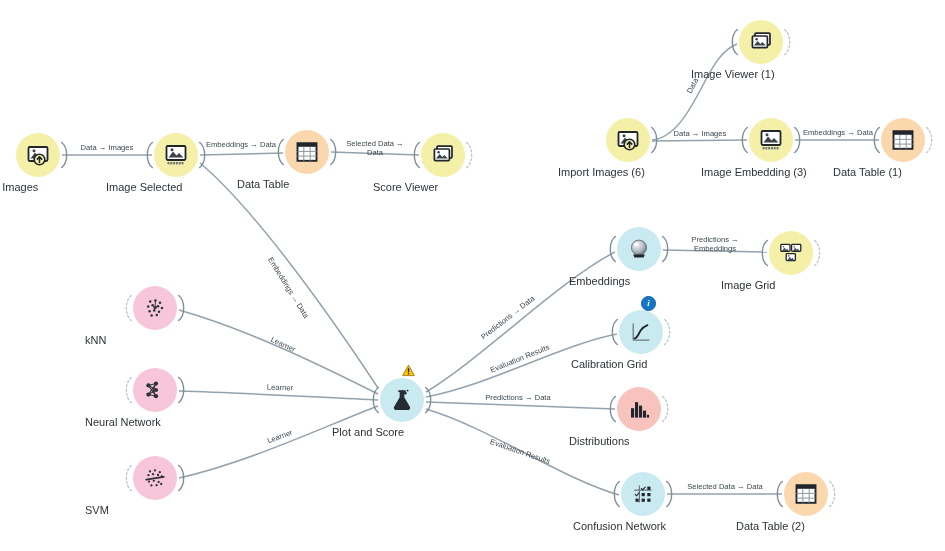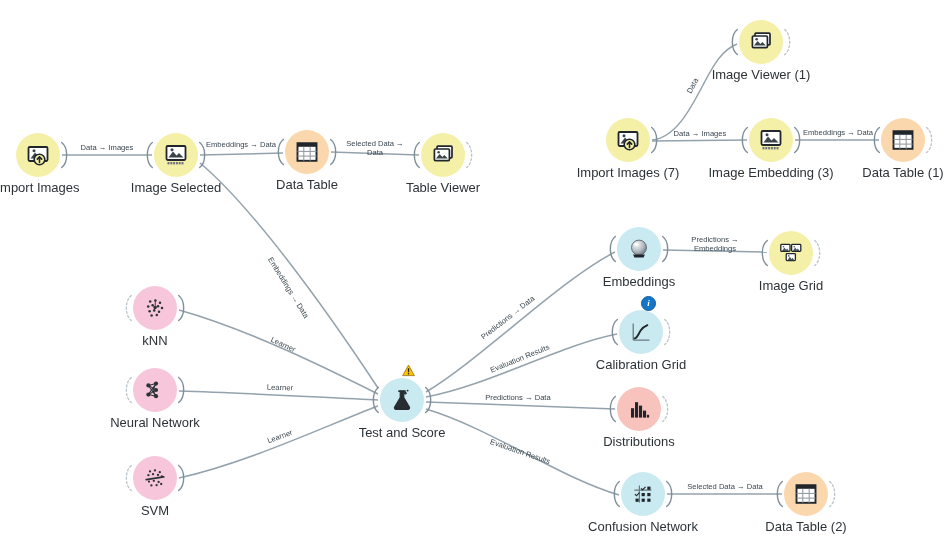--- a/index.html
+++ b/index.html
@@ -50,22 +50,22 @@
     border-radius: 50%;
     display: flex;
     align-items: center;
     justify-content: center;
   }
   .node-title {
     position: absolute;
     left: -70px;
     top: 26px;
     width: 140px;
-    text-align: center;
-    font-size: 13px;
+    text-align: left;
+    font-size: 11px;
     color: #2c3338;
     line-height: 1.15;
     white-space: nowrap;
     overflow: visible;
   }
   
   .anchor {
     position: absolute;
     top: -16px;
     width: 10px;
@@ -233,38 +233,38 @@
           </svg>
         </div>
         <div class="node-body" style="background: rgb(245, 240, 168);">
           <svg class="icon-svg" width="24" height="24" viewBox="0 0 24 24">
             <rect x="6" y="3.2" width="15" height="11.6" rx="1" fill="#fff" stroke="#20262b" stroke-width="1.7"></rect>
             <rect x="3.4" y="6" width="15" height="11.6" rx="1" fill="#fff" stroke="#20262b" stroke-width="1.7"></rect>
             <path d="M5 15.6 L8.6 11 L11.4 14 L13.4 11.9 L16.8 15.6 Z" fill="#3b444b"></path>
             <circle cx="7.6" cy="9.3" r="1.25" fill="#3b444b"></circle>
           </svg>
         </div>
-        <div class="node-title">Table Viewer</div>
+        <div class="node-title">Score Viewer</div>
       </div>
       <div class="node" style="left: 628px; top: 140px;">
         <div class="anchor out">
           <svg width="10" height="32" viewBox="-1 -16 12 32">
             <path d="M 1 -15 C 9 -9, 9 9, 1 15"></path>
           </svg>
         </div>
         <div class="node-body" style="background: rgb(245, 240, 168);">
           <svg class="icon-svg" width="24" height="24" viewBox="0 0 24 24">
             <rect x="2.5" y="4" width="19" height="14" rx="1.2" fill="#fff" stroke="#20262b" stroke-width="1.8"></rect>
             <path d="M4.5 15.5 L9 9.5 L12.5 13.5 L15 11 L19.5 15.5 Z" fill="#3b444b"></path>
             <circle cx="8" cy="7.8" r="1.5" fill="#3b444b"></circle>
             <circle cx="13.5" cy="16.5" r="5.3" fill="#f5f0a8" stroke="#20262b" stroke-width="1.6"></circle>
             <path d="M13.5 19.4 L13.5 13.9 M11.3 16.1 L13.5 13.8 L15.7 16.1" stroke="#20262b" stroke-width="1.6" fill="none" stroke-linecap="round" stroke-linejoin="round"></path>
           </svg>
         </div>
-        <div class="node-title">Import Images (7)</div>
+        <div class="node-title">Import Images (6)</div>
       </div>
       <div class="node" style="left: 761px; top: 42px;">
         <div class="anchor in">
           <svg width="10" height="32" viewBox="-1 -16 12 32">
             <path d="M 9 -15 C 1 -9, 1 9, 9 15"></path>
           </svg>
         </div>
         <div class="anchor out dashed">
           <svg width="10" height="32" viewBox="-1 -16 12 32">
             <path d="M 1 -15 C 9 -9, 9 9, 1 15"></path>
@@ -457,21 +457,21 @@
             <circle cx="17.6" cy="2.6" r="0.95" fill="#262c31"></circle>
           </svg>
         </div>
         <div class="badge warn">
           <svg width="14" height="13" viewBox="0 0 14 13">
             <path d="M7 0.7 L13.3 12 L0.7 12 Z" fill="#ffc400" stroke="#8a6a00" stroke-width="0.8" stroke-linejoin="round"></path>
             <rect x="6.3" y="4.1" width="1.4" height="4.3" fill="#2b2300"></rect>
             <rect x="6.3" y="9.2" width="1.4" height="1.5" fill="#2b2300"></rect>
           </svg>
         </div>
-        <div class="node-title">Test and Score</div>
+        <div class="node-title">Plot and Score</div>
       </div>
       <div class="node" style="left: 639px; top: 249px;">
         <div class="anchor in">
           <svg width="10" height="32" viewBox="-1 -16 12 32">
             <path d="M 9 -15 C 1 -9, 1 9, 9 15"></path>
           </svg>
         </div>
         <div class="anchor out">
           <svg width="10" height="32" viewBox="-1 -16 12 32">
             <path d="M 1 -15 C 9 -9, 9 9, 1 15"></path>

